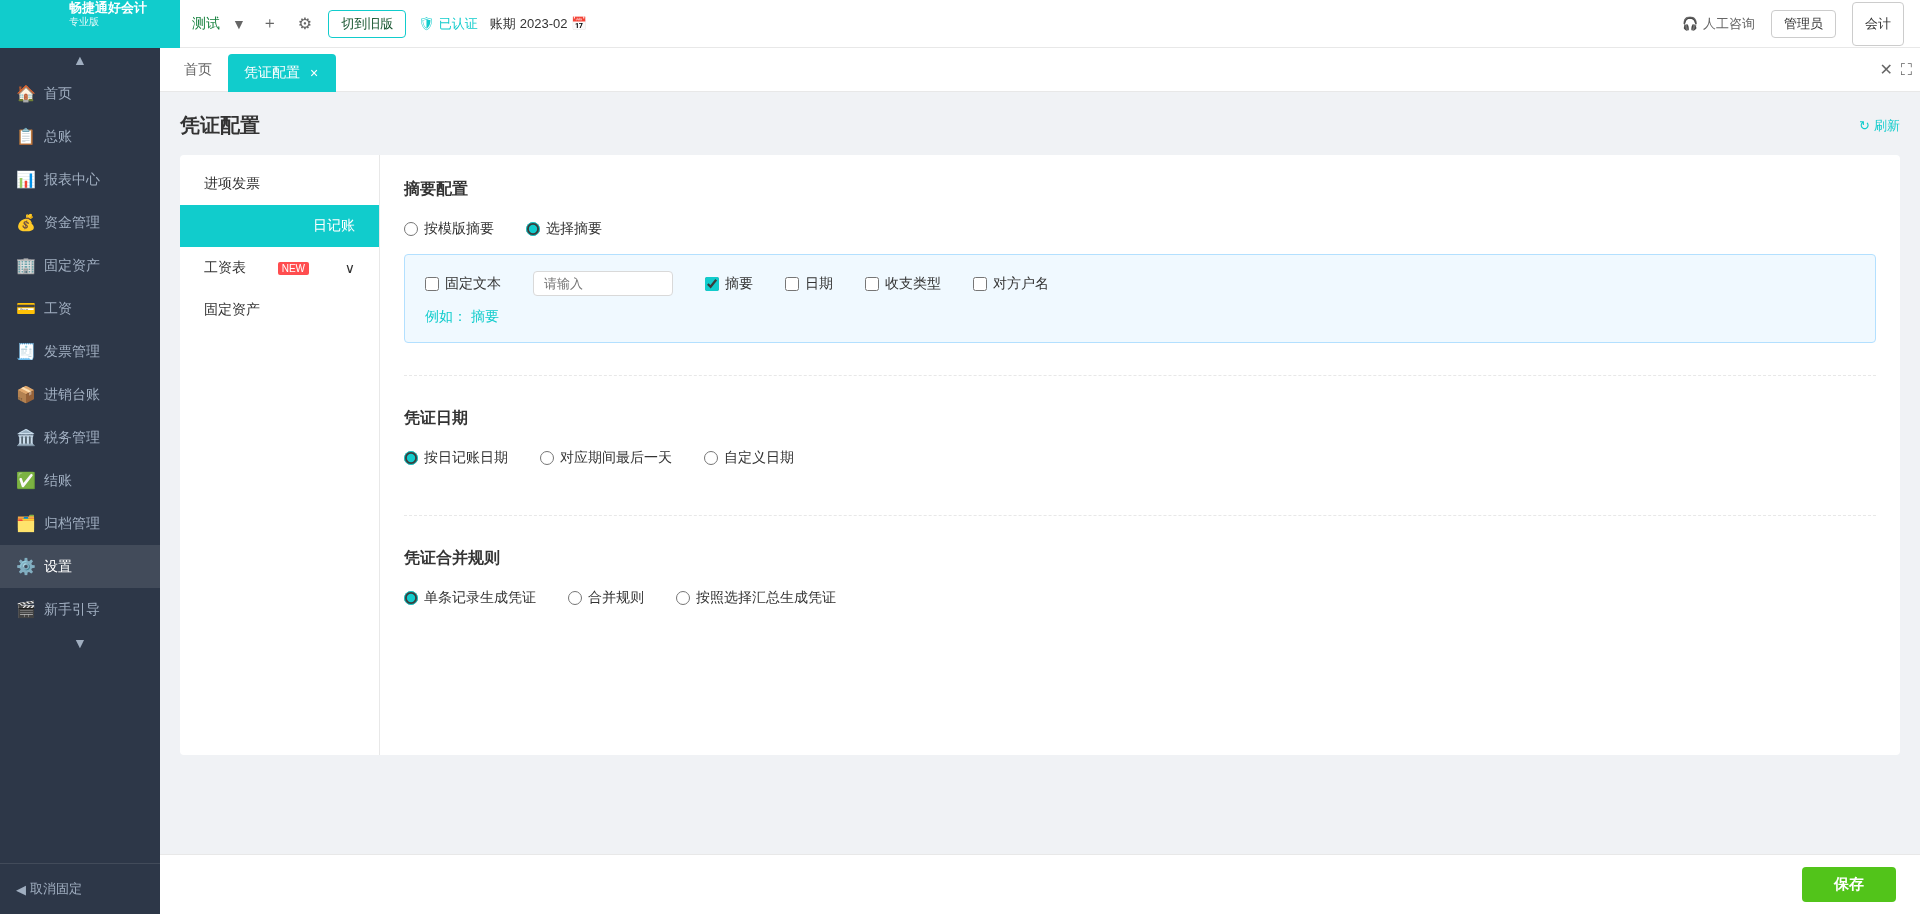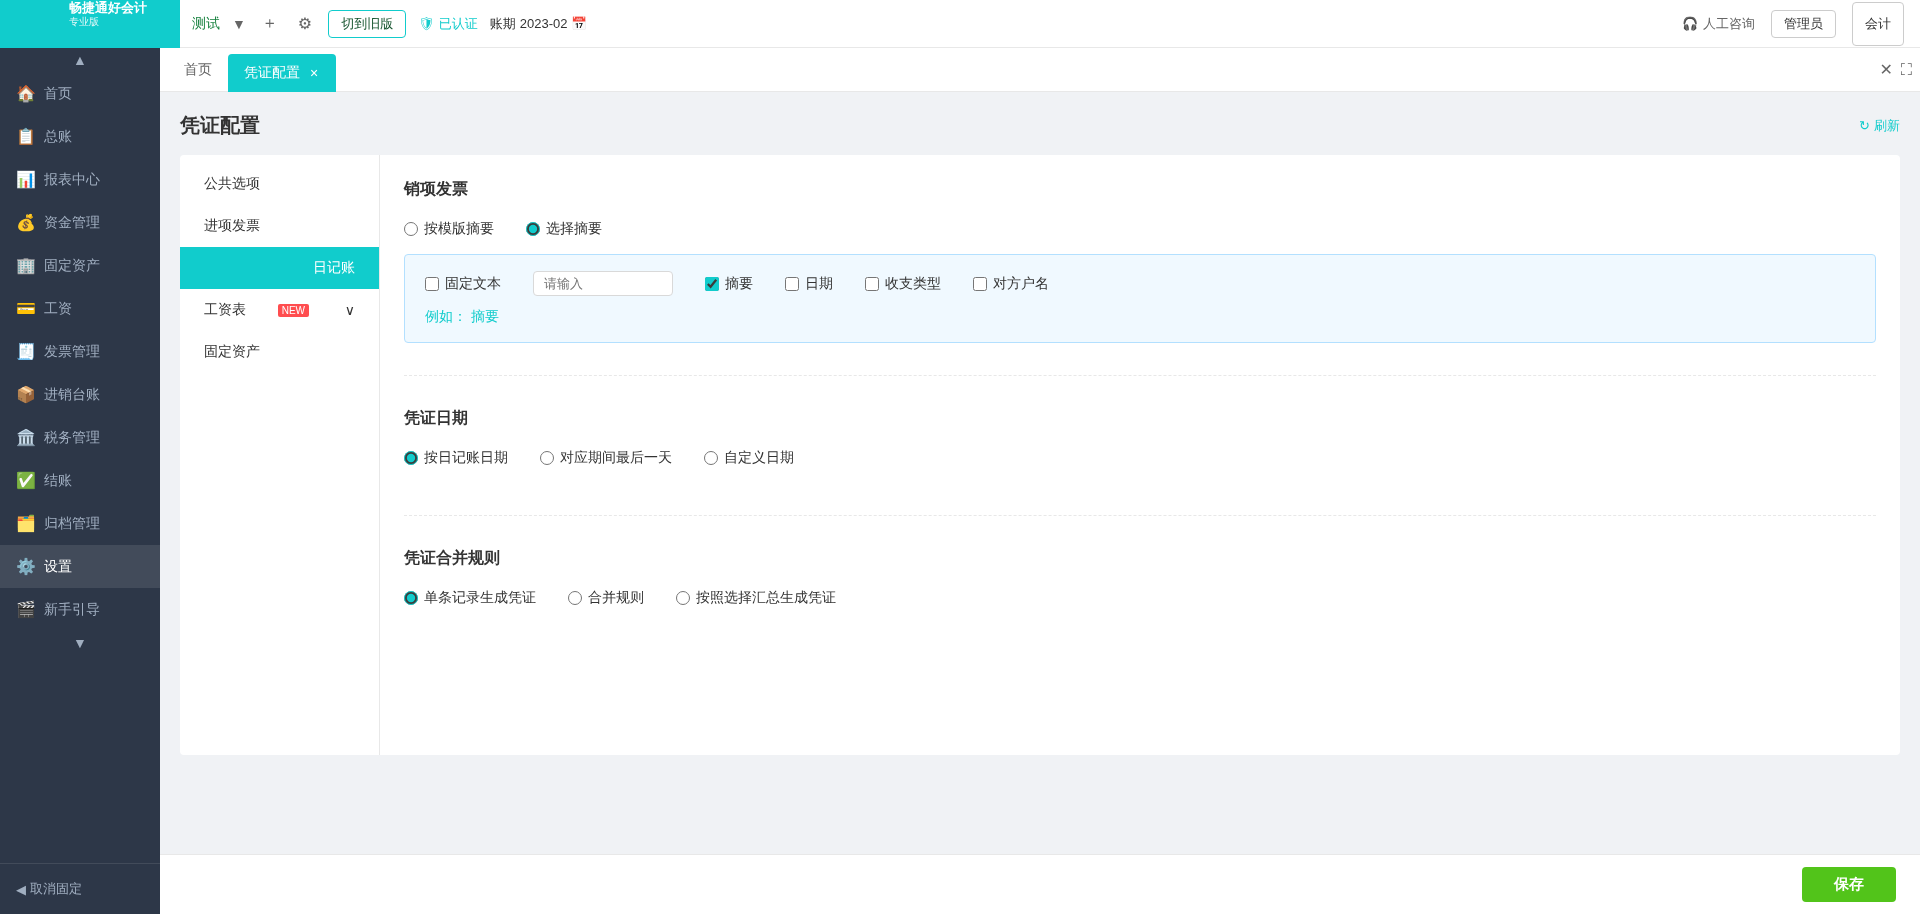--- a/index.html
+++ b/index.html
@@ -207,42 +207,39 @@
         <button class="refresh-btn">
           <span>↻</span>
           <span>刷新</span>
         </button>
       </div>
 
       <div class="config-layout">
 
         <div class="config-nav">
           <div class="config-nav-item">
-            <span>公共选项</span>
-          </div>
-          <div class="config-nav-item">
             <span>进项发票</span>
           </div>
           <div class="config-nav-item active" style="background:#1cc;color:#fff;">
             <span>日记账</span>
           </div>
           <div class="config-nav-item-sub">
             <span>工资表</span>
             <span class="new-badge">NEW</span>
             <span style="margin-left:4px;">∨</span>
           </div>
           <div class="config-nav-item">
             <span>固定资产</span>
           </div>
         </div>
 
         <div class="config-main">
 
           <div class="section">
-            <div class="section-title">销项发票</div>
+            <div class="section-title">摘要配置</div>
             <div class="radio-group">
               <label class="radio-item">
                 <input type="radio" name="summary_mode" style="">
                 <span>按模版摘要</span>
               </label>
               <label class="radio-item">
                 <input type="radio" name="summary_mode" checked="" style="">
                 <span>选择摘要</span>
               </label>
             </div>

